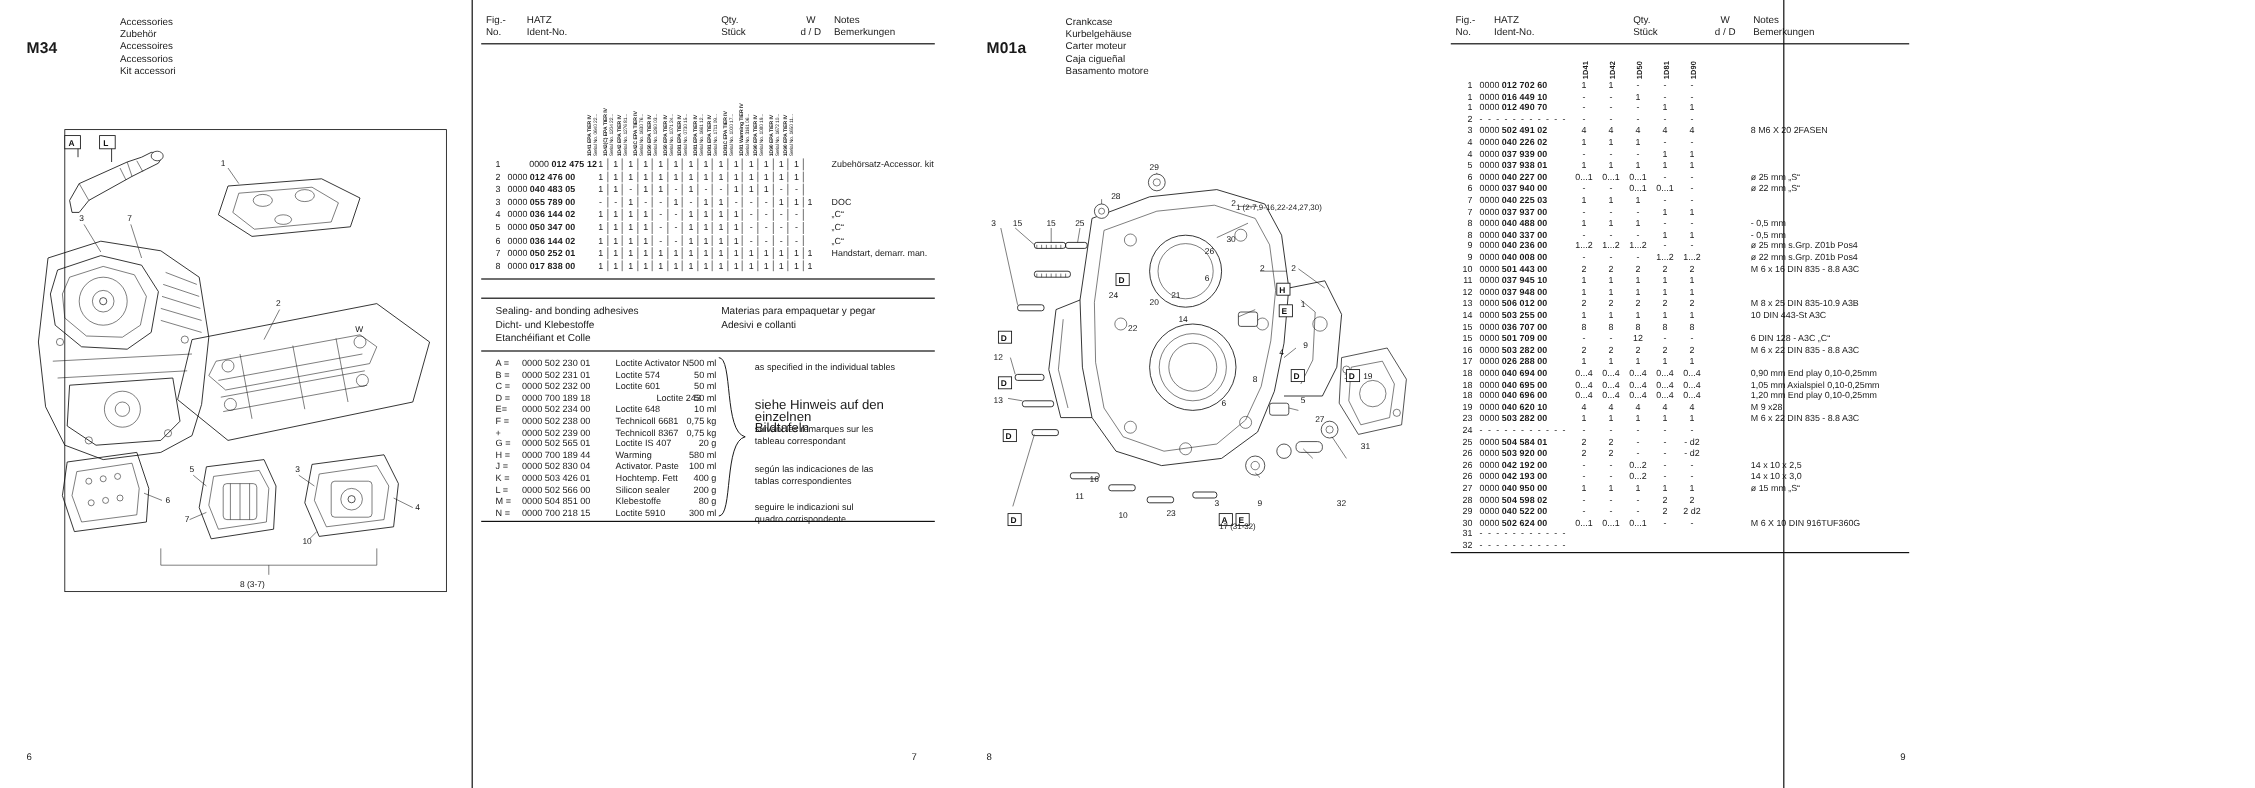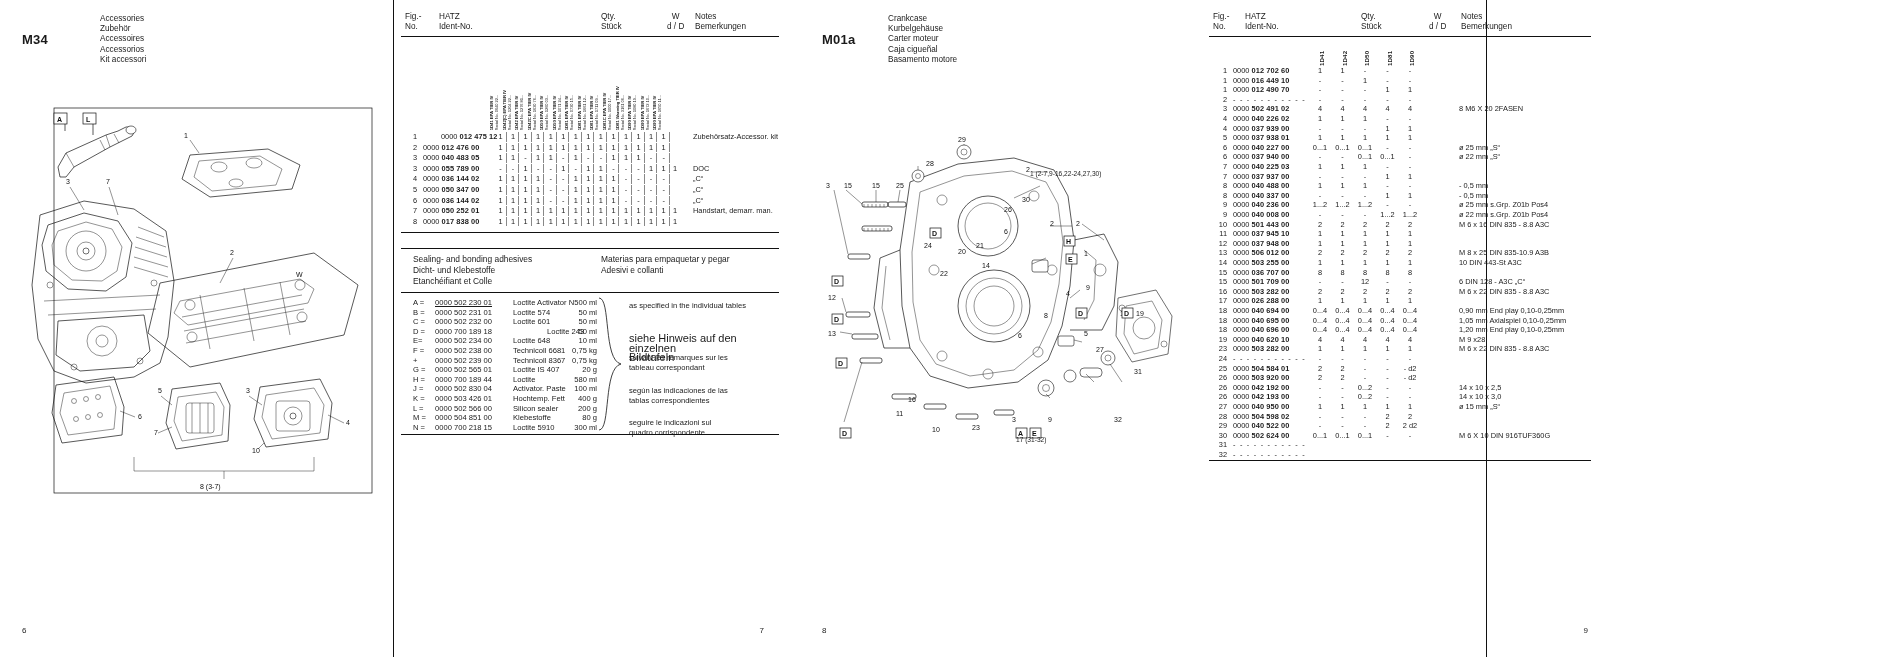--- a/index.html
+++ b/index.html
@@ -560,21 +560,21 @@
       <div class="rule" style="left:0; top:0; width:378px;"></div>
       <div class="adh-title" style="position:absolute; left:12px; top:6px;">Sealing- and bonding adhesives
 Dicht- und Klebestoffe
 Etanchéifiant et Colle</div>
       <div class="adh-title" style="position:absolute; left:200px; top:6px;">Materias para empaquetar y pegar
 Adesivi e collanti</div>
       <div class="rule" style="left:0; top:44px; width:378px;"></div>
       <div id="adh-items" style="position:absolute; left:0; top:50px; width:378px;">
           <div class="adh-row" style="top: 0px; left: 0px;">
             <span style="position:absolute;left:12px;">A =</span>
-            <span style="position:absolute;left:34px;text-decoration:underline;">0000 502 230 01</span>
+            <span style="position:absolute;left:34px;">0000 502 230 01</span>
             <span style="position:absolute;left:112px;">Loctite Activator N</span>
             <span style="position:absolute;left:166px;width:30px;text-align:right;">500 ml</span>
           </div>
           <div class="adh-row" style="top: 9.6px; left: 0px;">
             <span style="position:absolute;left:12px;">B =</span>
             <span style="position:absolute;left:34px;">0000 502 231 01</span>
             <span style="position:absolute;left:112px;">Loctite 574</span>
             <span style="position:absolute;left:166px;width:30px;text-align:right;">50 ml</span>
           </div>
           <div class="adh-row" style="top: 19.2px; left: 0px;">
@@ -609,21 +609,21 @@
           </div>
           <div class="adh-row" style="top: 67.2px; left: 0px;">
             <span style="position:absolute;left:12px;">G =</span>
             <span style="position:absolute;left:34px;">0000 502 565 01</span>
             <span style="position:absolute;left:112px;">Loctite IS 407</span>
             <span style="position:absolute;left:166px;width:30px;text-align:right;">20 g</span>
           </div>
           <div class="adh-row" style="top: 76.8px; left: 0px;">
             <span style="position:absolute;left:12px;">H =</span>
             <span style="position:absolute;left:34px;">0000 700 189 44</span>
-            <span style="position:absolute;left:112px;">Loctite</span>
+            <span style="position:absolute;left:112px;">Warming</span>
             <span style="position:absolute;left:166px;width:30px;text-align:right;">580 ml</span>
           </div>
           <div class="adh-row" style="top: 86.4px; left: 0px;">
             <span style="position:absolute;left:12px;">J =</span>
             <span style="position:absolute;left:34px;">0000 502 830 04</span>
             <span style="position:absolute;left:112px;">Activator. Paste</span>
             <span style="position:absolute;left:166px;width:30px;text-align:right;">100 ml</span>
           </div>
           <div class="adh-row" style="top: 96px; left: 0px;">
             <span style="position:absolute;left:12px;">K =</span>

